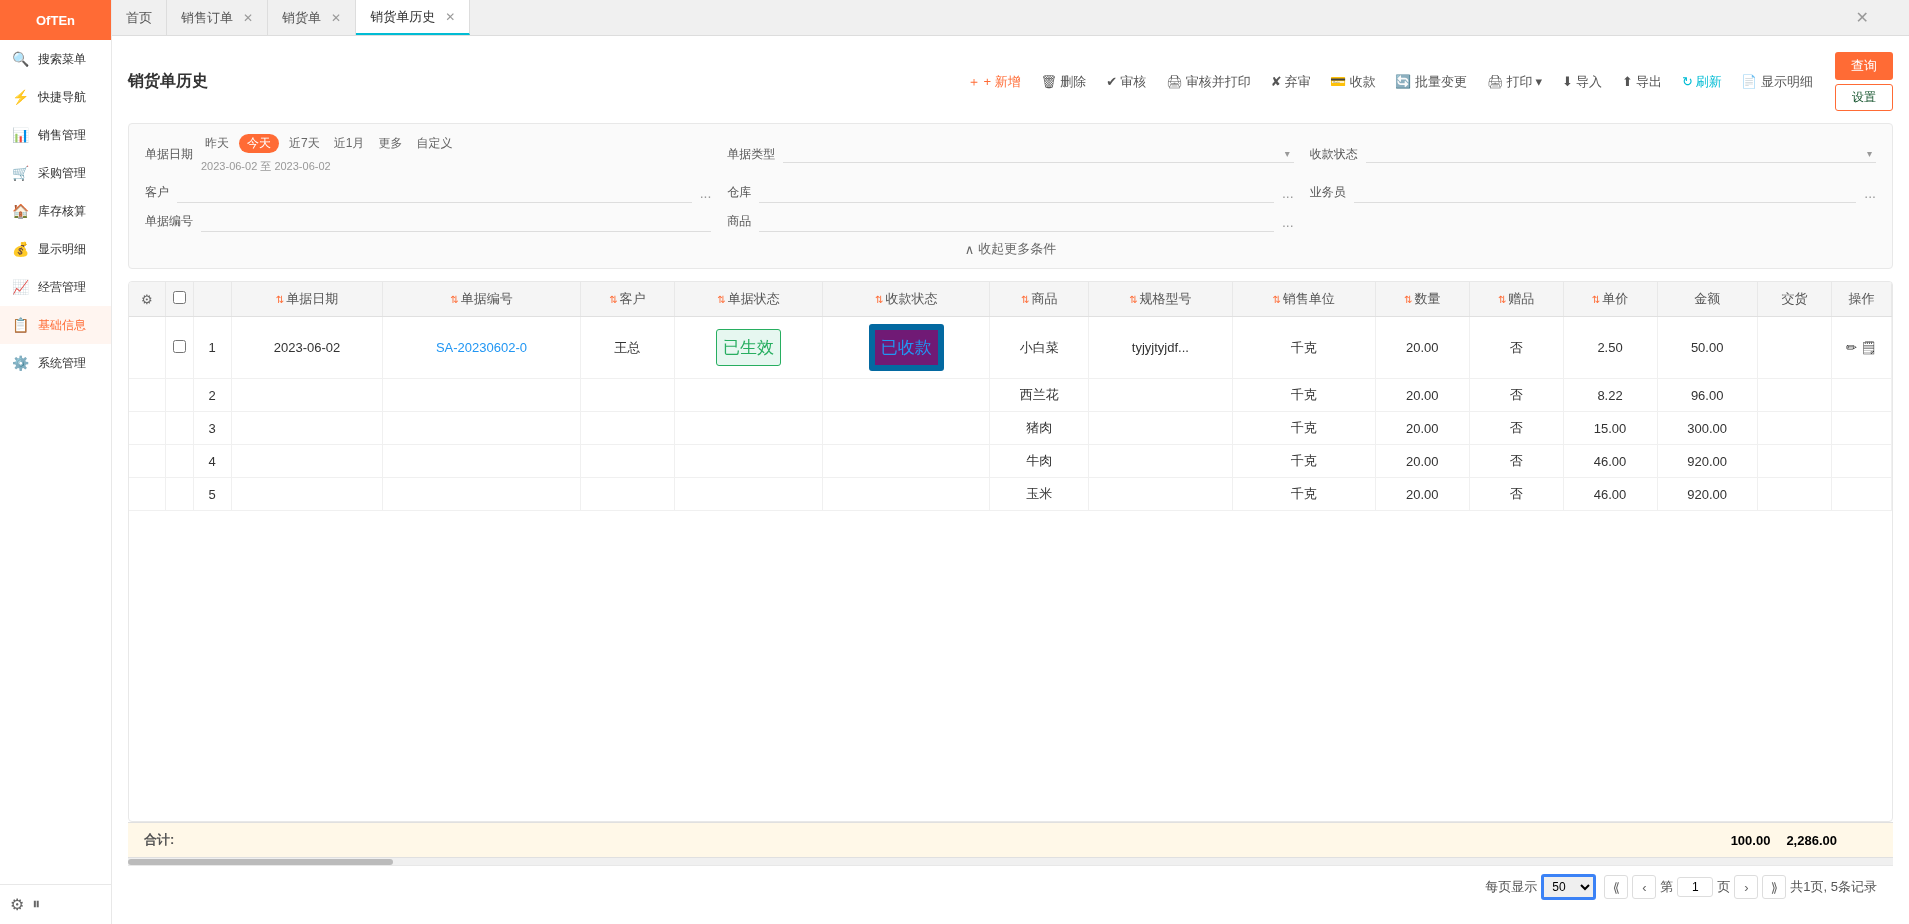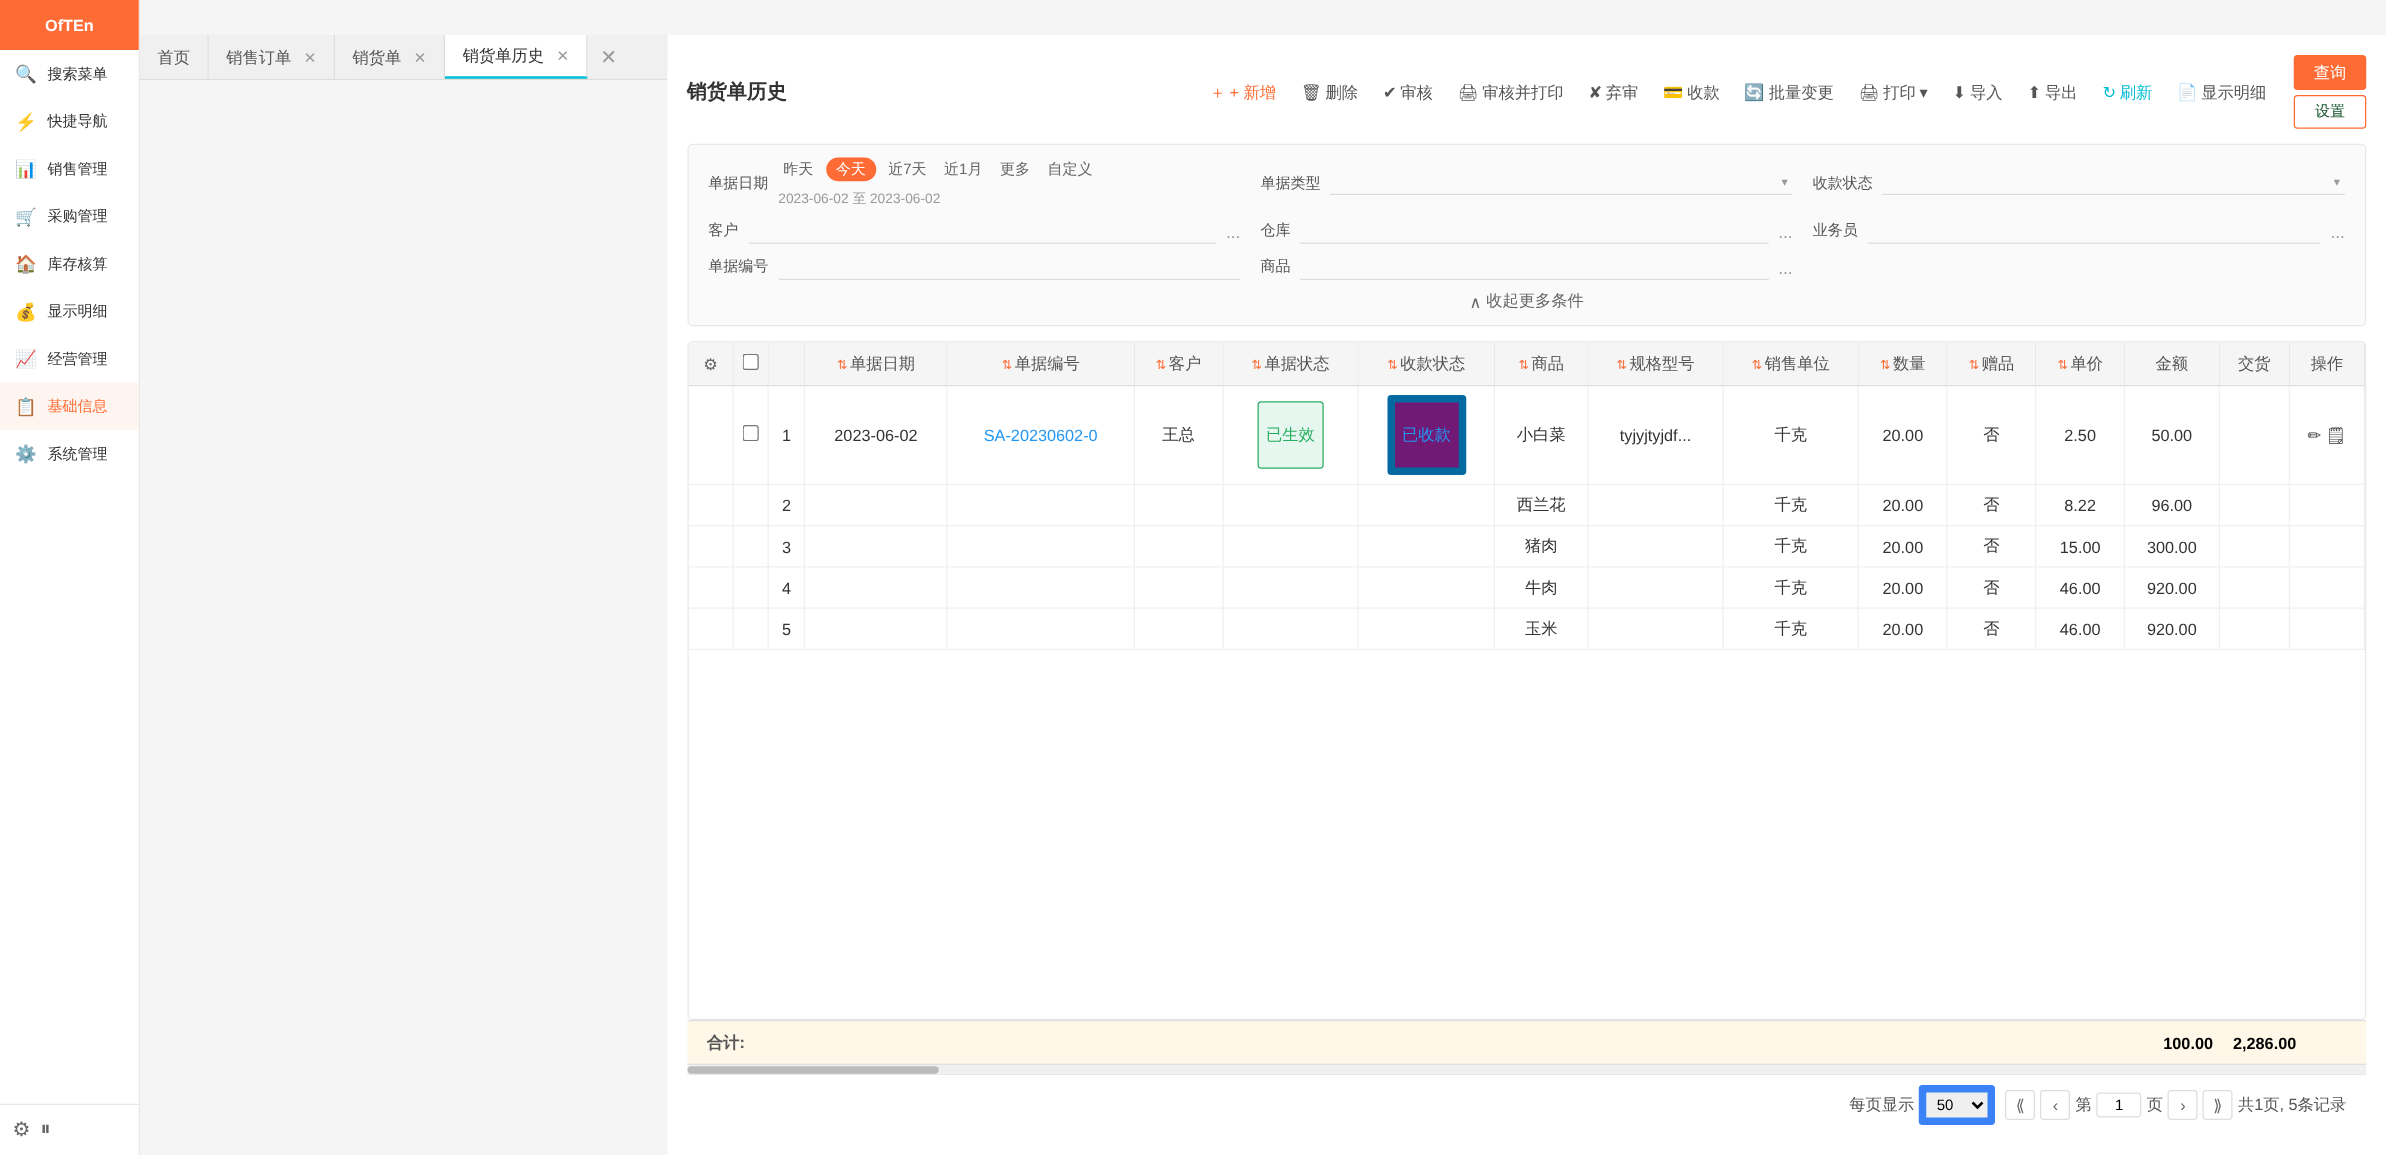--- a/index.html
+++ b/index.html
@@ -42,22 +42,22 @@
       padding: 10px;
       gap: 8px;
       border-top: 1px solid #e8e8e8;
     }
     .sidebar-bottom-icon { font-size: 16px; cursor: pointer; color: #666; }
 
     
     .main {
       flex: 1;
       display: flex;
+      flex-direction: column;
       overflow: hidden;
-      margin-top: 28px;
     }
 
     
     .tab-bar {
       display: flex;
       align-items: center;
       background: #f0f0f0;
       border-bottom: 1px solid #ddd;
       height: 36px;
       flex-shrink: 0;
@@ -240,23 +240,23 @@
     th .sort-icon { color: #ff6b35; font-size: 10px; margin-right: 2px; }
     td {
       border-bottom: 1px solid #f0f0f0;
       border-right: 1px solid #f0f0f0;
       padding: 7px 6px;
       text-align: center;
       color: #333;
     }
     .badge {
       display: inline-block;
-      padding: 17px 6px;
+      padding: 6px 6px;
       border-radius: 3px;
-      font-size: 13px;
+      font-size: 17px;
     }
     .badge-green { background: #e6f7f0; color: #27ae60; border: 1px solid #27ae60; }
     .badge-blue { background: #701a75; color: #2196f3; border: 6px solid #0369a1; }
     .link-text { color: #2196f3; cursor: pointer; text-decoration: none; }
 
     
     .settings-col { width: 36px; text-align: center; }
     .checkbox-col { width: 28px; }
     .action-col { width: 60px; }
 
@@ -281,21 +281,21 @@
       padding: 8px 16px;
       gap: 8px;
       font-size: 12px;
       color: #555;
       background: #fff;
       border-top: 1px solid #e8e8e8;
       flex-shrink: 0;
     }
     .page-select-wrap { display: flex; align-items: center; gap: 4px; }
     .page-size-select {
-      border: 6px solid #3b82f6;
+      border: 3px solid #3b82f6;
       border-radius: 3px;
       padding: 2px 4px;
       font-size: 12px;
       cursor: pointer;
     }
     .page-nav { display: flex; align-items: center; gap: 4px; }
     .page-btn {
       width: 24px;
       height: 24px;
       border: 1px solid #ddd;

